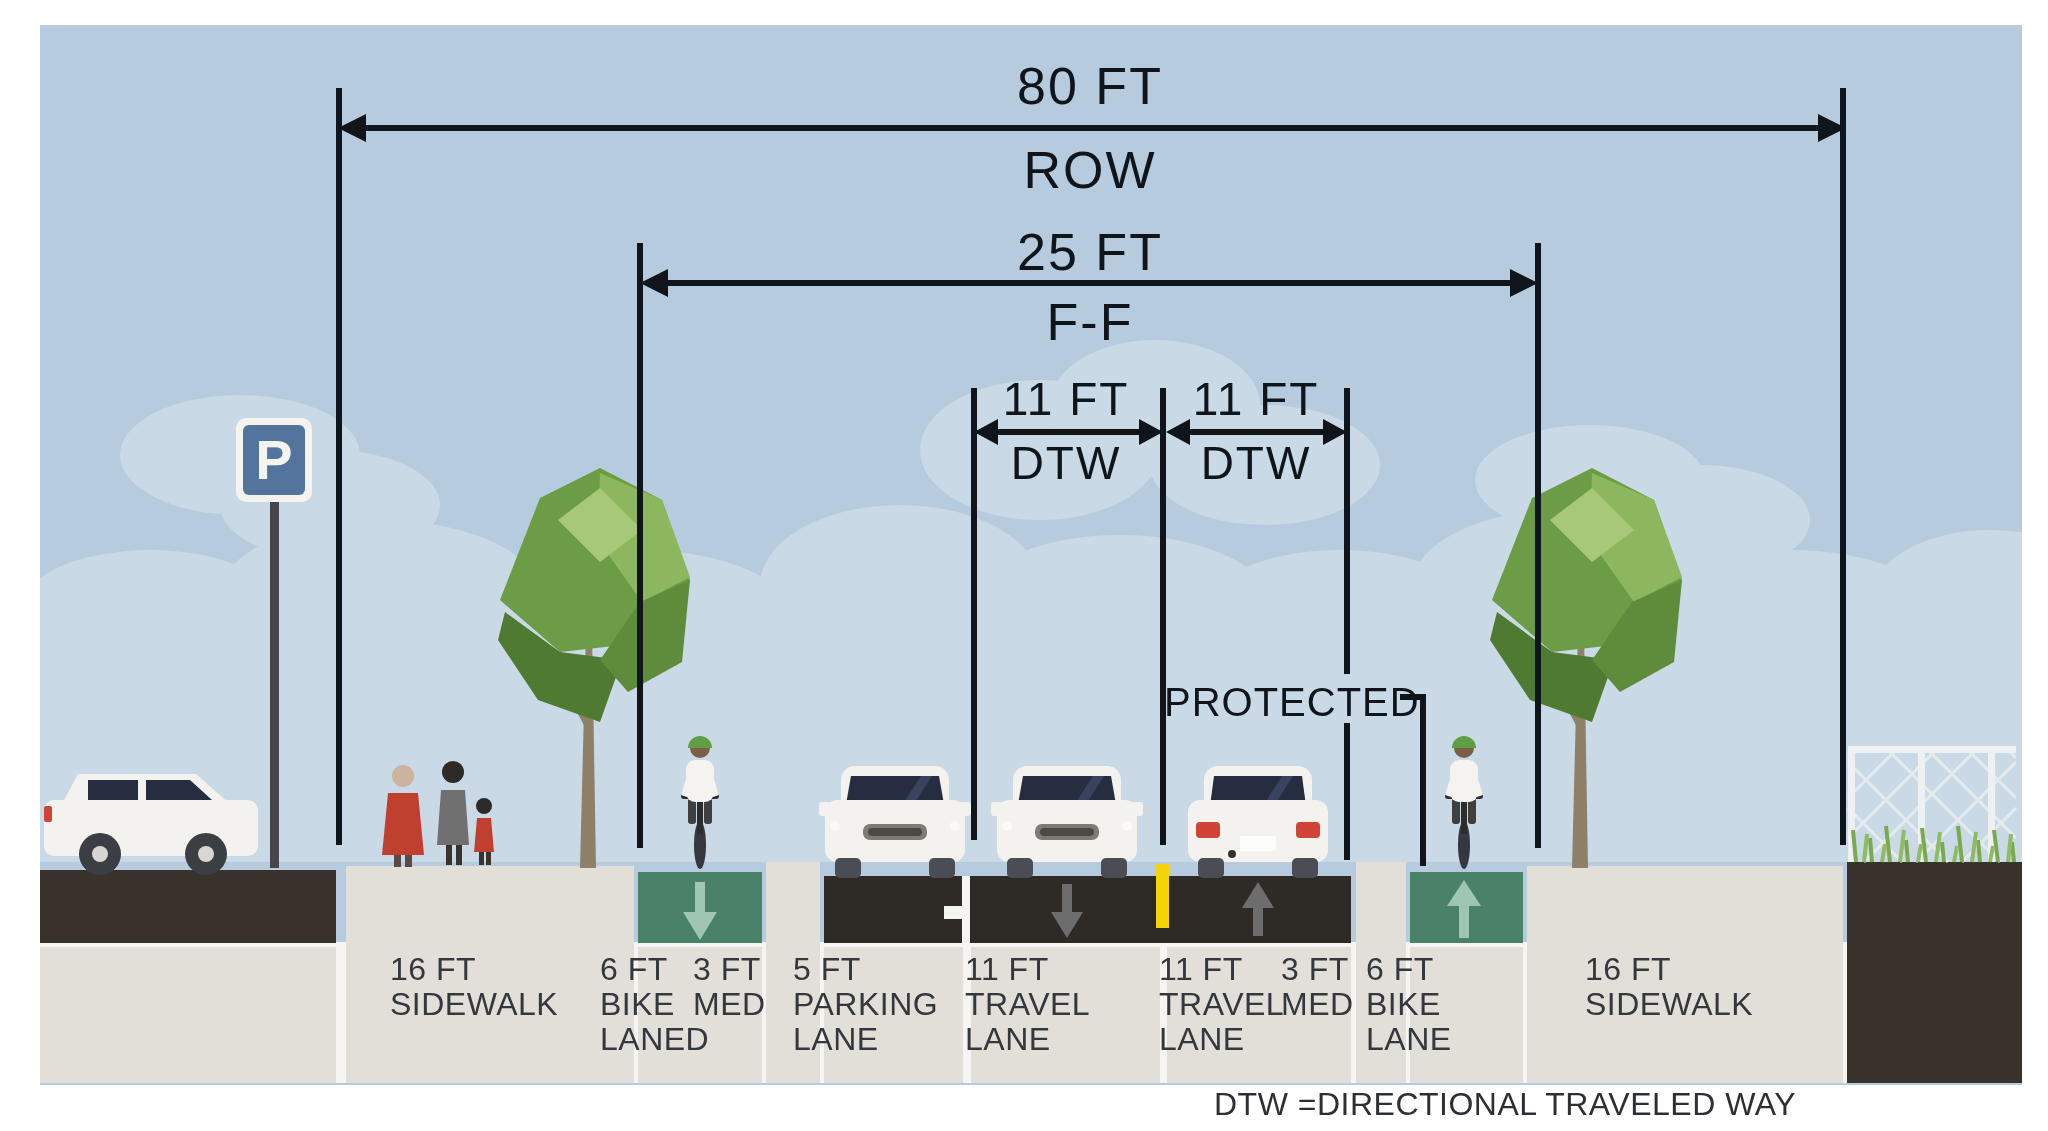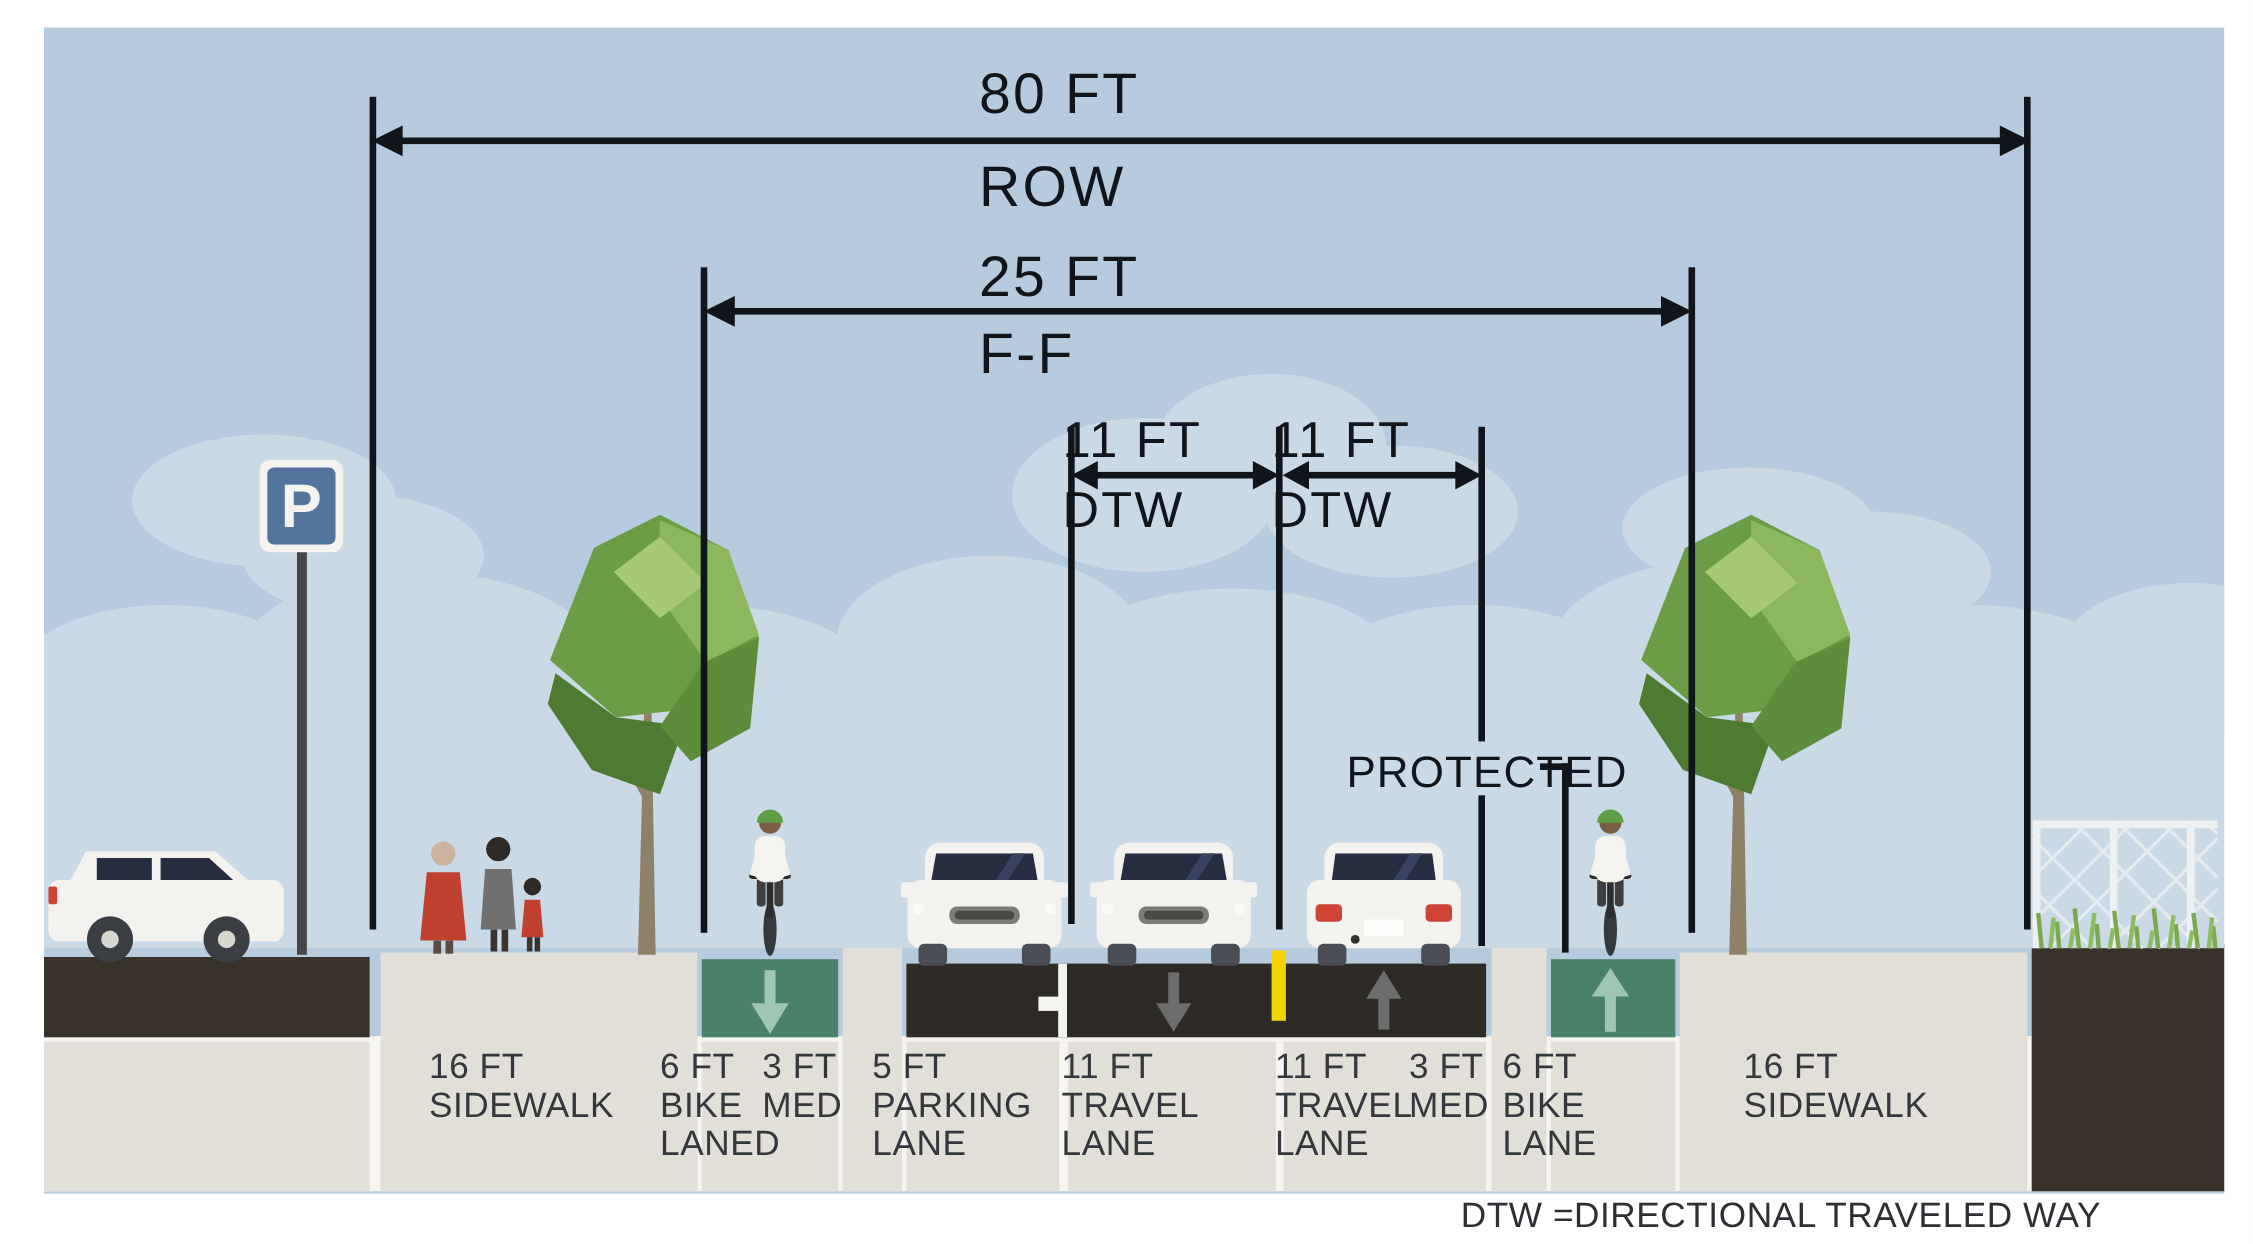--- a/index.html
+++ b/index.html
@@ -11,27 +11,27 @@
   #gapband{left:40px;top:942px;width:1982px;height:141px;background:#f6f5f2;}
   .block{position:absolute;}
   .sidewalk{background:#e1dfd8;}
   .bike{background:#4a8269;}
   .asphalt{background:#2e2b27;}
   .soil{background:#39322b;}
   .labelblock{background:#e1dfd8;}
   
   #scene{left:0;top:0;width:2048px;height:1131px;pointer-events:none;}
   
-  .dimtext{color:#10151b;white-space:nowrap;}
+  .dimtext{color:#10151b;text-align:center;white-space:nowrap;}
   .big{font-size:52px;line-height:56px;letter-spacing:2px;}
   .mid{font-size:46px;line-height:50px;letter-spacing:2px;}
   .prot{font-size:40px;line-height:44px;letter-spacing:1px;}
   .lanelabel{width:200px;text-align:left;font-size:32px;line-height:35px;color:#34383d;
              white-space:pre-line;letter-spacing:0.5px;}
-  #footnote{width:810px;text-align:right;font-size:32px;color:#2c3034;letter-spacing:0.5px;white-space:nowrap;}
+  #footnote{width:810px;text-align:center;font-size:32px;color:#2c3034;letter-spacing:0.5px;white-space:nowrap;}
   
   #psign{left:236px;top:418px;width:76px;height:84px;background:#f4f3ef;border-radius:10px;}
   #psign .inner{position:absolute;left:7px;top:7px;right:7px;bottom:7px;background:#53759d;border-radius:6px;
         display:flex;align-items:center;justify-content:center;color:#f4f3ef;
         font-size:56px;font-weight:bold;line-height:1;}
 </style>
 </head>
 <body>
 
 <div id="stage">
@@ -299,21 +299,21 @@
   <div class="abs dimtext big" style="left:890px;top:58px;width:400px;">80 FT</div>
   <div class="abs dimtext big" style="left:890px;top:142px;width:400px;">ROW</div>
   <div class="abs dimtext big" style="left:890px;top:224px;width:400px;">25 FT</div>
   <div class="abs dimtext big" style="left:890px;top:294px;width:400px;">F-F</div>
 
   <div class="abs dimtext mid" style="left:966px;top:374px;width:200px;">11 FT</div>
   <div class="abs dimtext mid" style="left:966px;top:438px;width:200px;">DTW</div>
   <div class="abs dimtext mid" style="left:1156px;top:374px;width:200px;">11 FT</div>
   <div class="abs dimtext mid" style="left:1156px;top:438px;width:200px;">DTW</div>
 
-  <div class="abs dimtext prot" style="left:1224px;top:680px;">PROTECTED</div>
+  <div class="abs dimtext prot" style="left:1164px;top:680px;">PROTECTED</div>
 
   <div class="abs lanelabel" style="left:390px;top:952px;">16 FT
 SIDEWALK</div>
   <div class="abs lanelabel" style="left:600px;top:952px;">6 FT
 BIKE
 LANED</div>
   <div class="abs lanelabel" style="left:693px;top:952px;">3 FT
 MED</div>
   <div class="abs lanelabel" style="left:793px;top:952px;">5 FT
 PARKING

